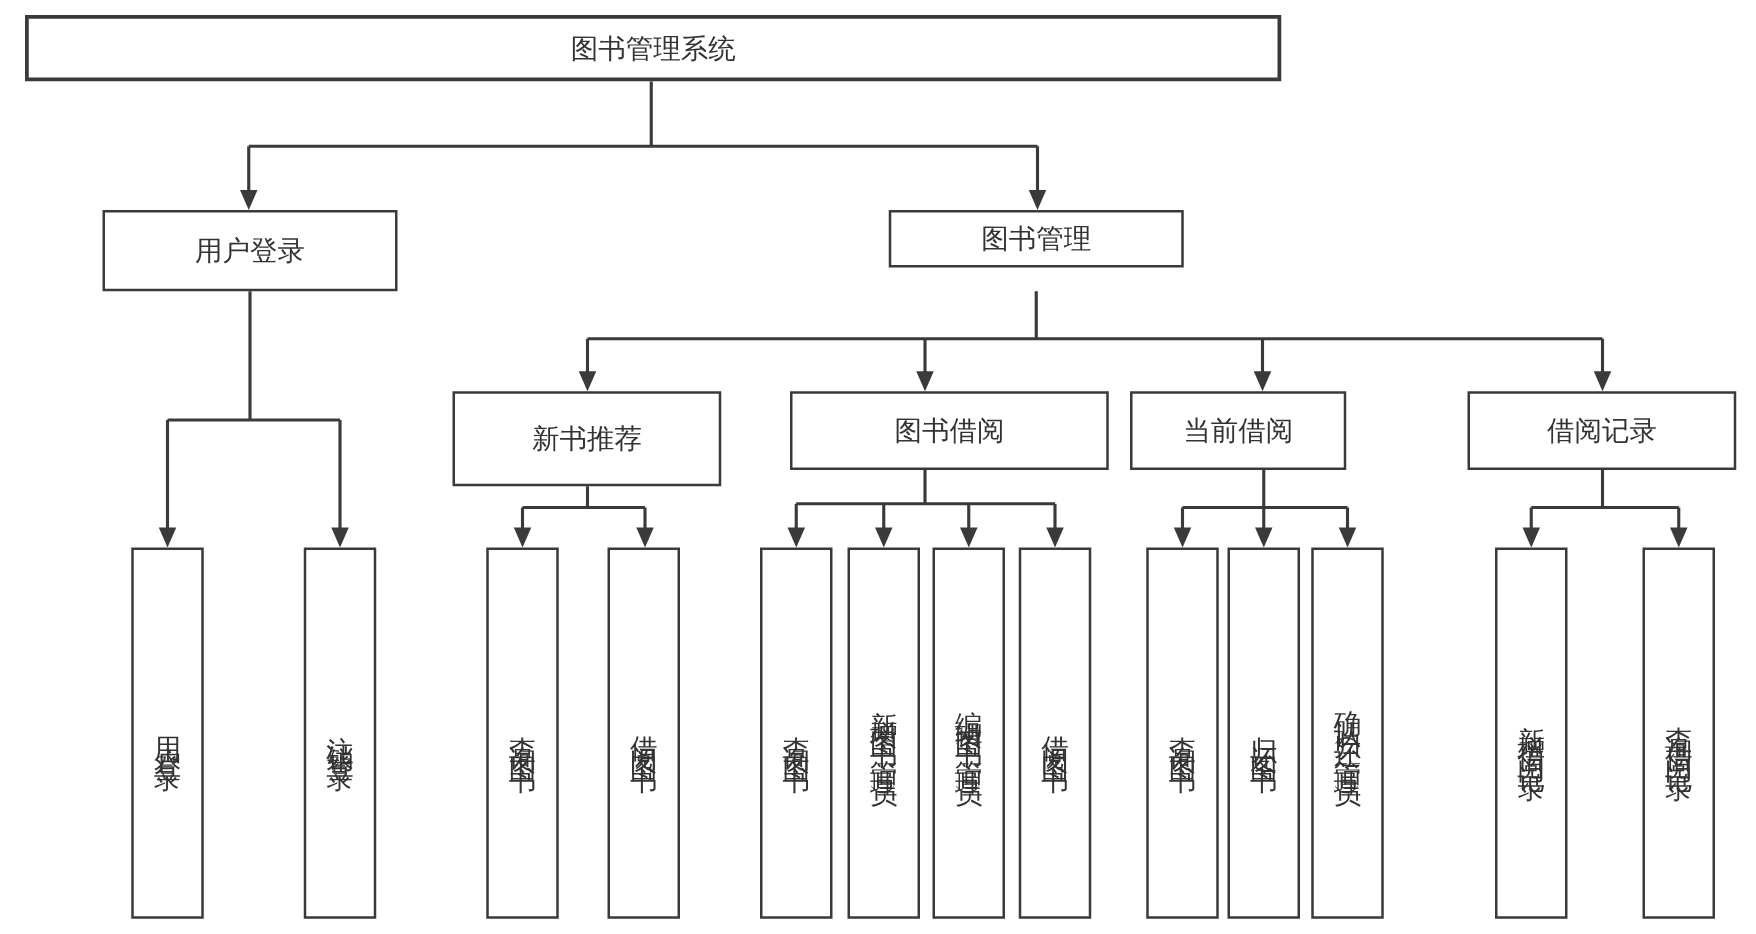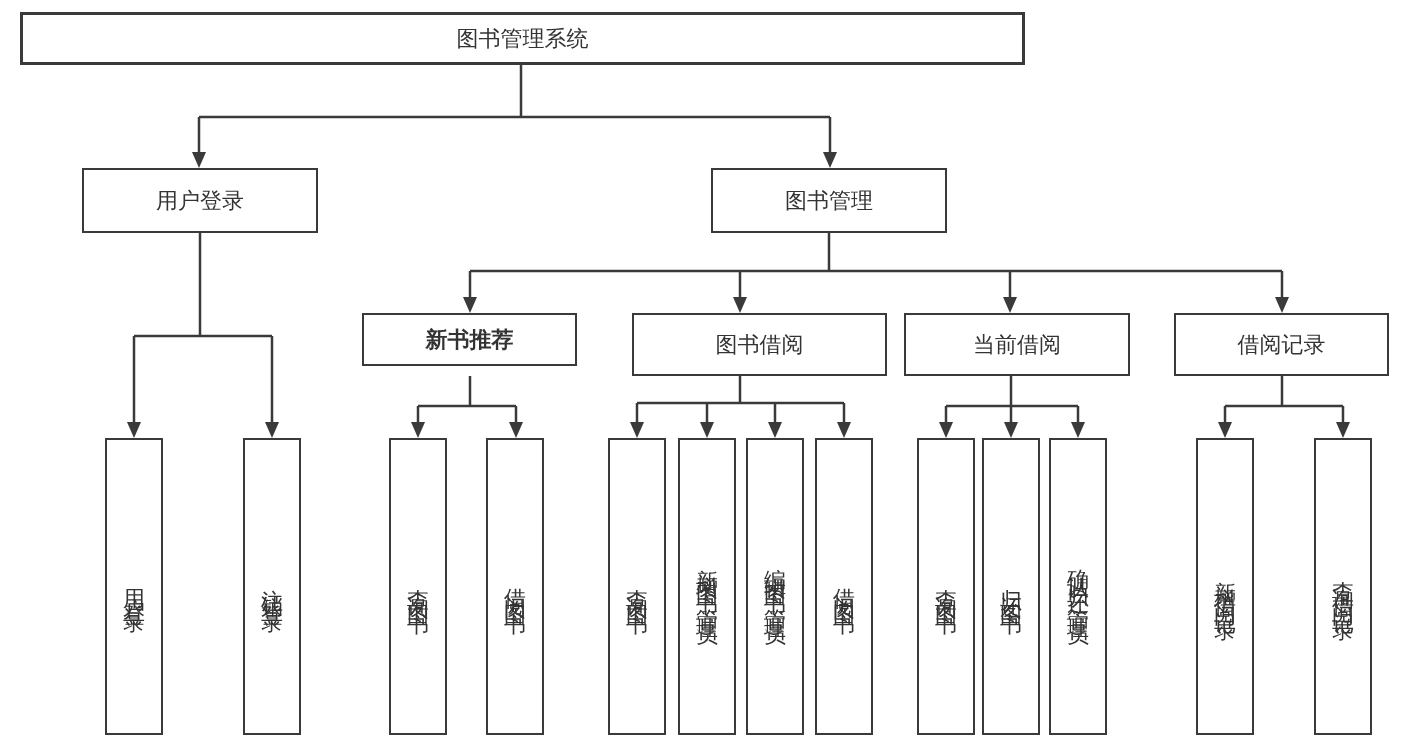--- a/index.html
+++ b/index.html
@@ -60,25 +60,25 @@
     <g>
       <path d="M1282,376 V406 M1225,406 H1343 M1225,406 V423 M1343,406 V423"></path>
       <polygon points="1218,422 1232,422 1225,438"></polygon>
       <polygon points="1336,422 1350,422 1343,438"></polygon>
     </g>
   </svg>
 
   <div class="node root" style="left:20px;top:12px;width:1005px;height:53px;">图书管理系统</div>
 
   <div class="node" style="left:82px;top:168px;width:236px;height:65px;">用户登录</div>
-  <div class="node" style="left:711px;top:168px;width:236px;height:65px;">图书管理</div>
+  <div class="node" style="left:711px;top:168px;width:236px;height:46px;">图书管理</div>
 
-  <div class="node" style="left:362px;top:313px;width:215px;height:53px;font-weight:bold;">新书推荐</div>
+  <div class="node" style="left:362px;top:313px;width:215px;height:76px;">新书推荐</div>
   <div class="node" style="left:632px;top:313px;width:255px;height:63px;">图书借阅</div>
-  <div class="node" style="left:904px;top:313px;width:226px;height:63px;font-family:Liberation Mono, monospace;">当前借阅</div>
+  <div class="node" style="left:904px;top:313px;width:173px;height:63px;font-family:Liberation Mono, monospace;">当前借阅</div>
   <div class="node" style="left:1174px;top:313px;width:215px;height:63px;">借阅记录</div>
 
   <div class="node v" style="left:105px;top:438px;width:58px;height:297px;">用户登录</div>
   <div class="node v" style="left:243px;top:438px;width:58px;height:297px;">注销登录</div>
 
   <div class="node v" style="left:389px;top:438px;width:58px;height:297px;">查询图书</div>
   <div class="node v" style="left:486px;top:438px;width:58px;height:297px;">借阅图书</div>
 
   <div class="node v" style="left:608px;top:438px;width:58px;height:297px;">查询图书</div>
   <div class="node v" style="left:678px;top:438px;width:58px;height:297px;">新增图书（管理员）</div>

